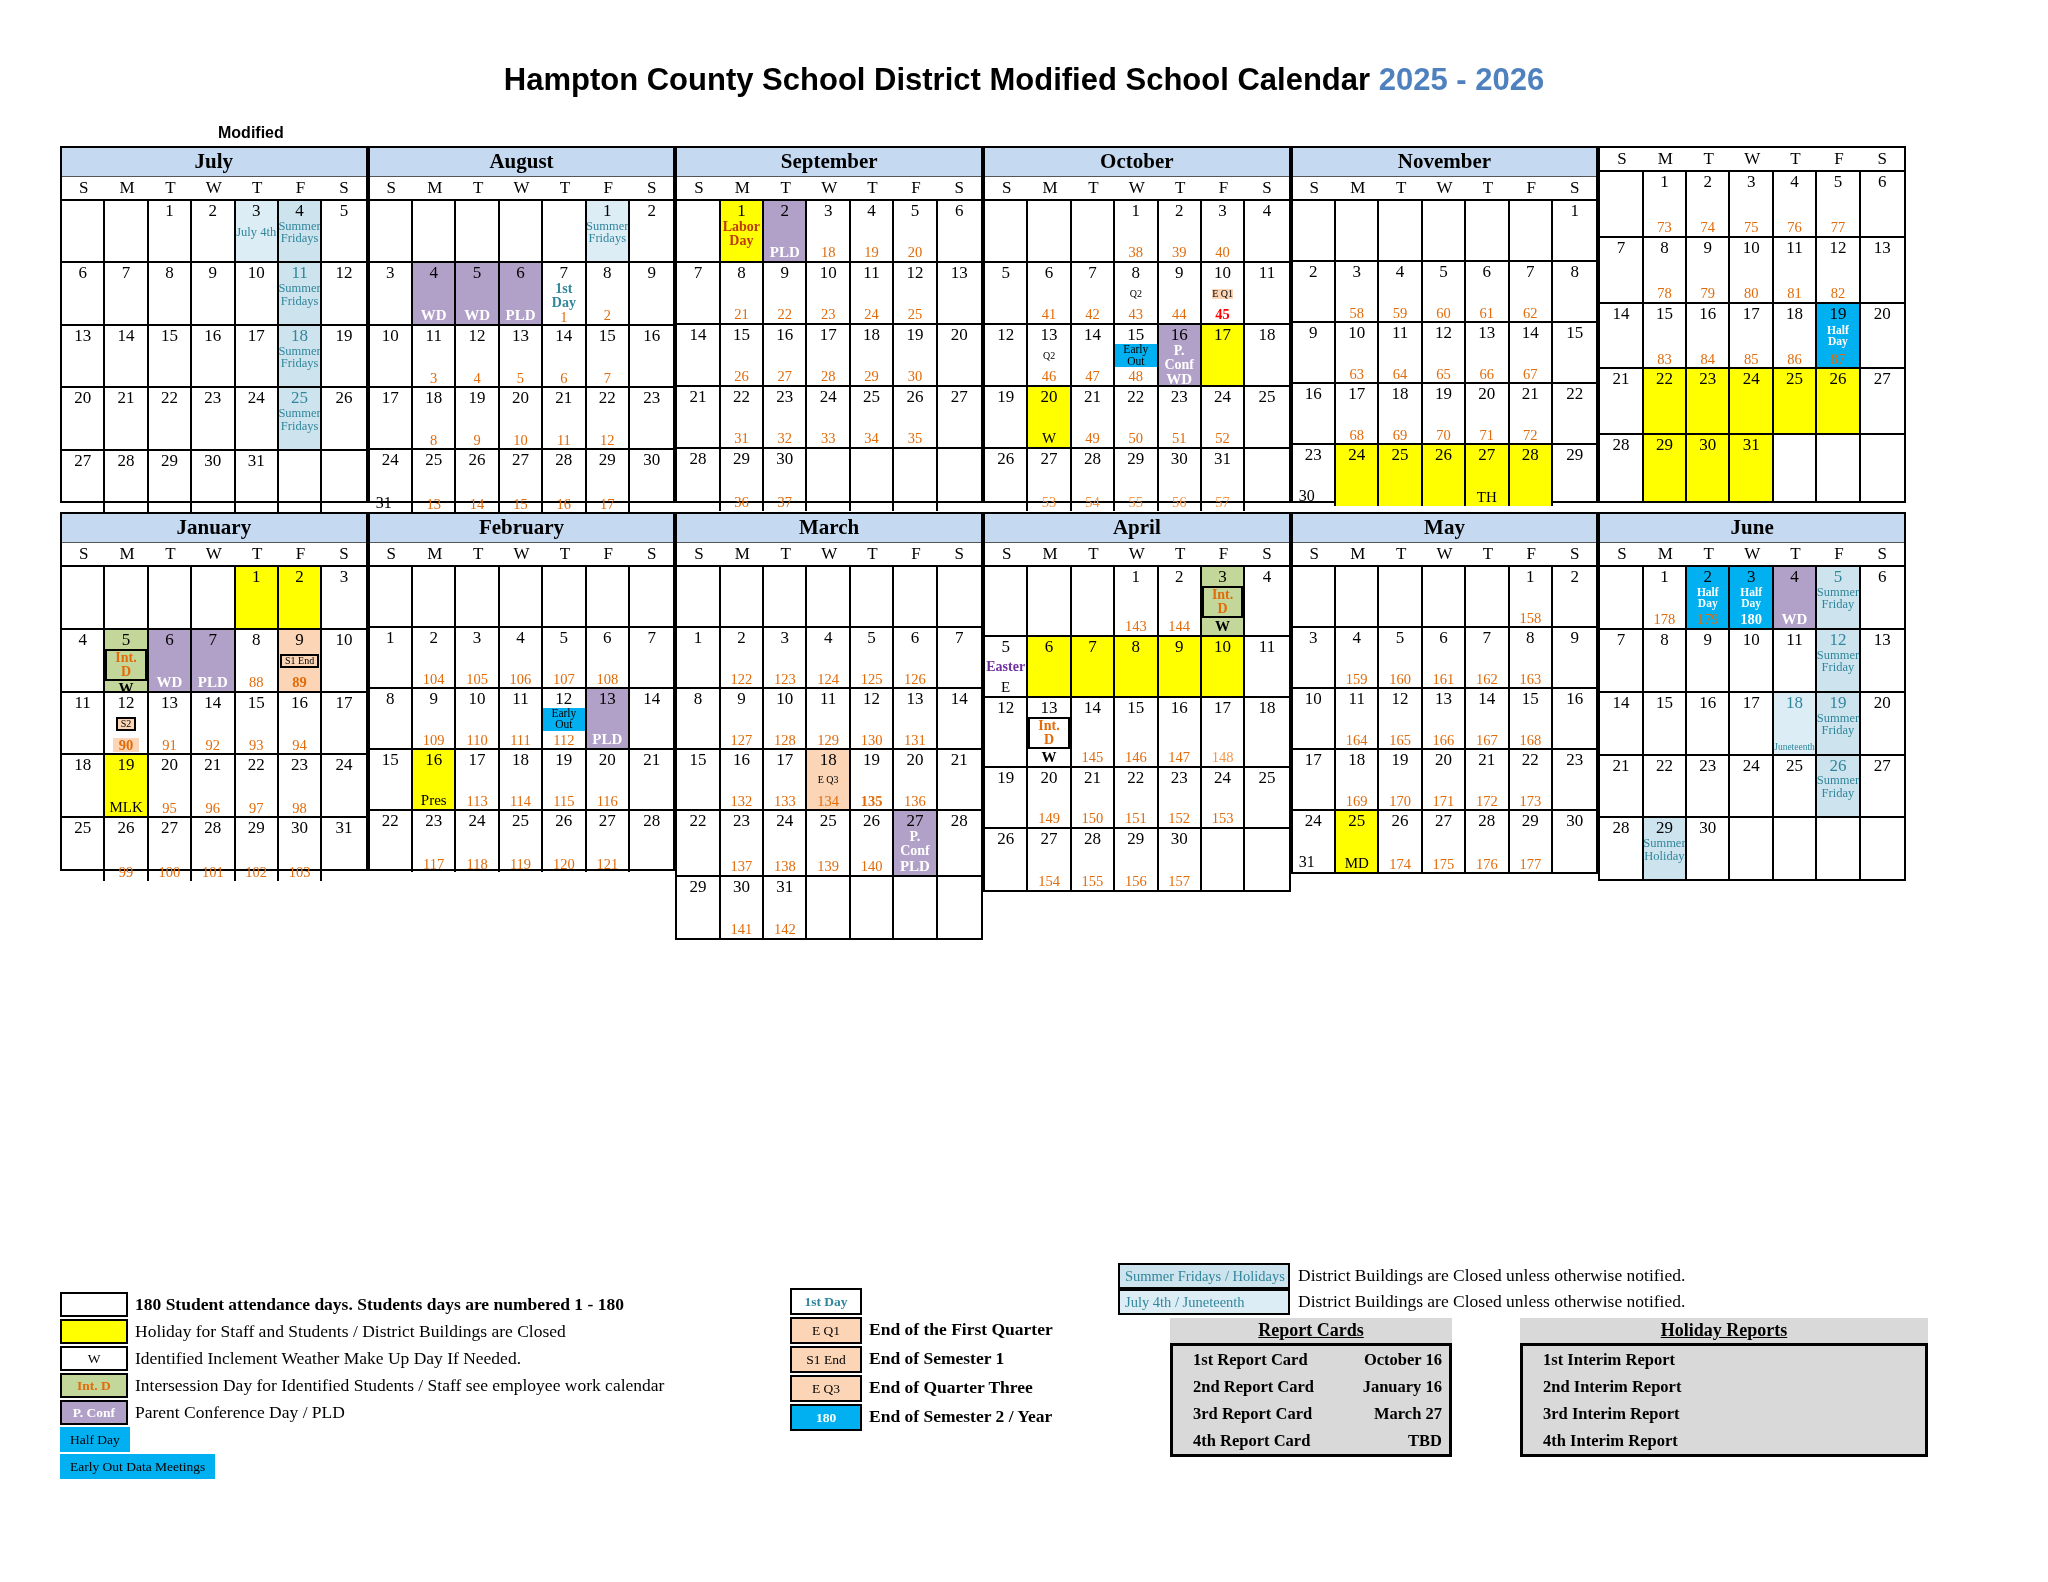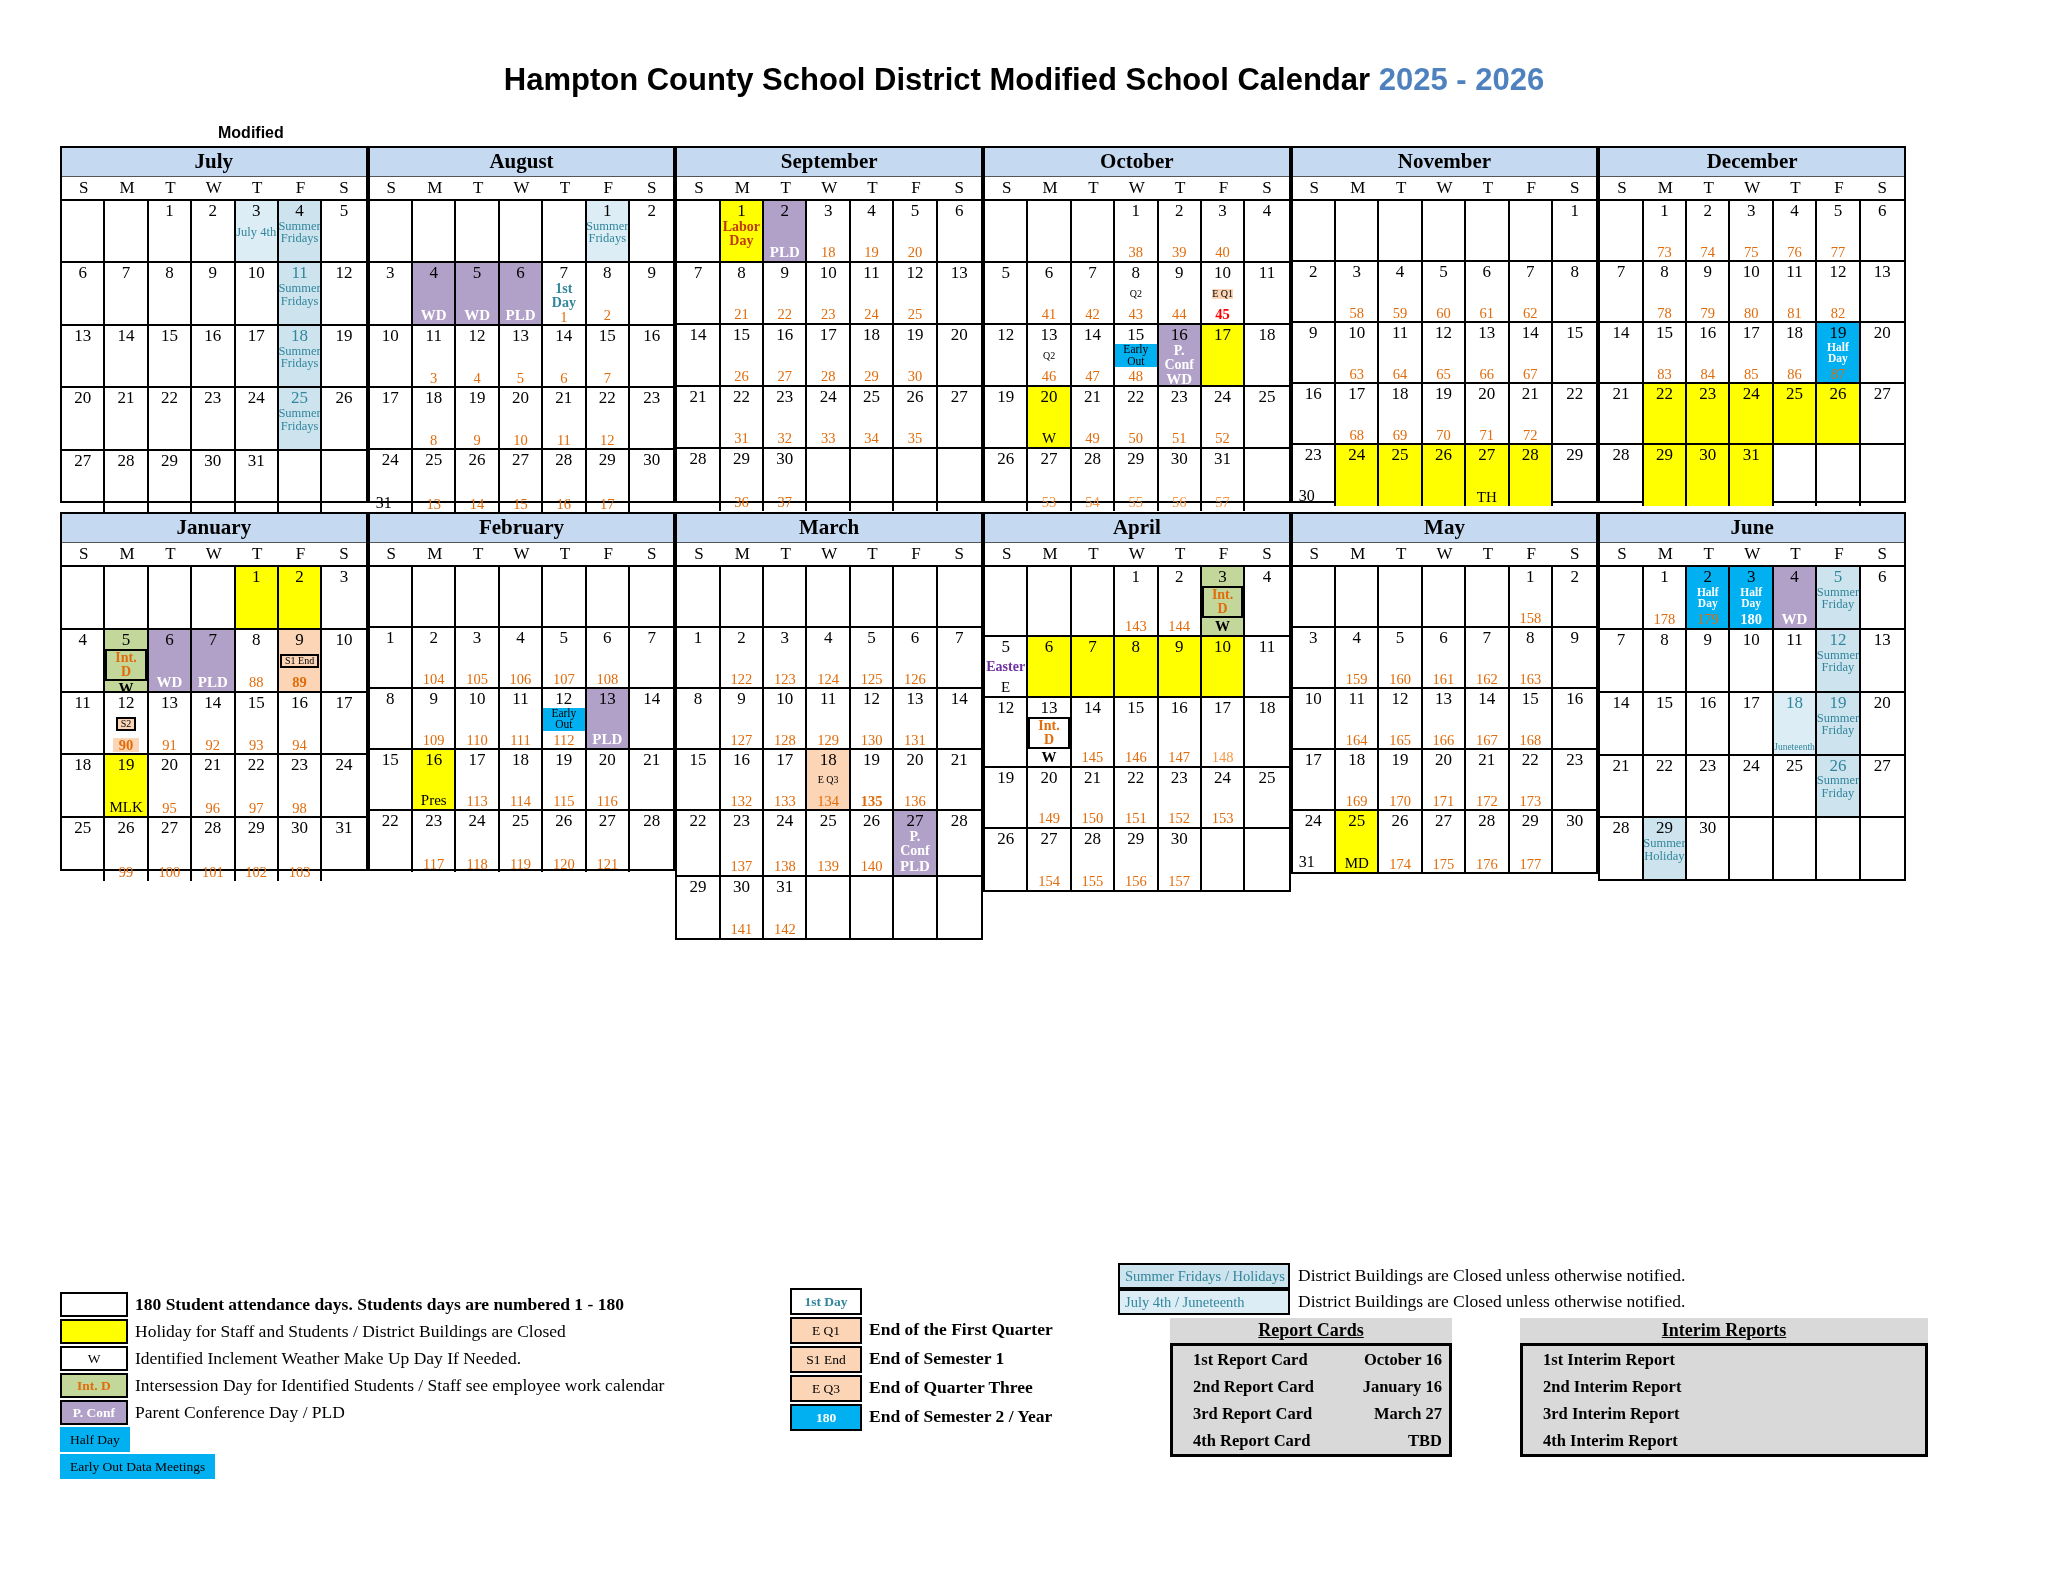--- a/index.html
+++ b/index.html
@@ -1196,21 +1196,20 @@
           </div>
           <div class="cell">
             <div class="day">29</div>
             <div class="mid"></div>
             <div class="bot"></div>
           </div>
         </div>
       </div>
     </div>
     <div class="month">
-      <div class="mtitle">December</div>
       <div class="dow">
         <span>S</span>
         <span>M</span>
         <span>T</span>
         <span>W</span>
         <span>T</span>
         <span>F</span>
         <span>S</span>
       </div>
       <div class="weeks">
@@ -2823,21 +2822,21 @@
         <span>3rd Report Card</span>
         <span>March 27</span>
       </div>
       <div class="prow">
         <span>4th Report Card</span>
         <span>TBD</span>
       </div>
     </div>
 </div>
 <div class="panel" id="interim-panel">
-  <div class="ptitle">Interim Reports</div>
+  <div class="ptitle">Holiday Reports</div>
   <div class="prows">
       <div class="prow">
         <span>1st Interim Report</span>
         <span></span>
       </div>
       <div class="prow">
         <span>2nd Interim Report</span>
         <span></span>
       </div>
       <div class="prow">

